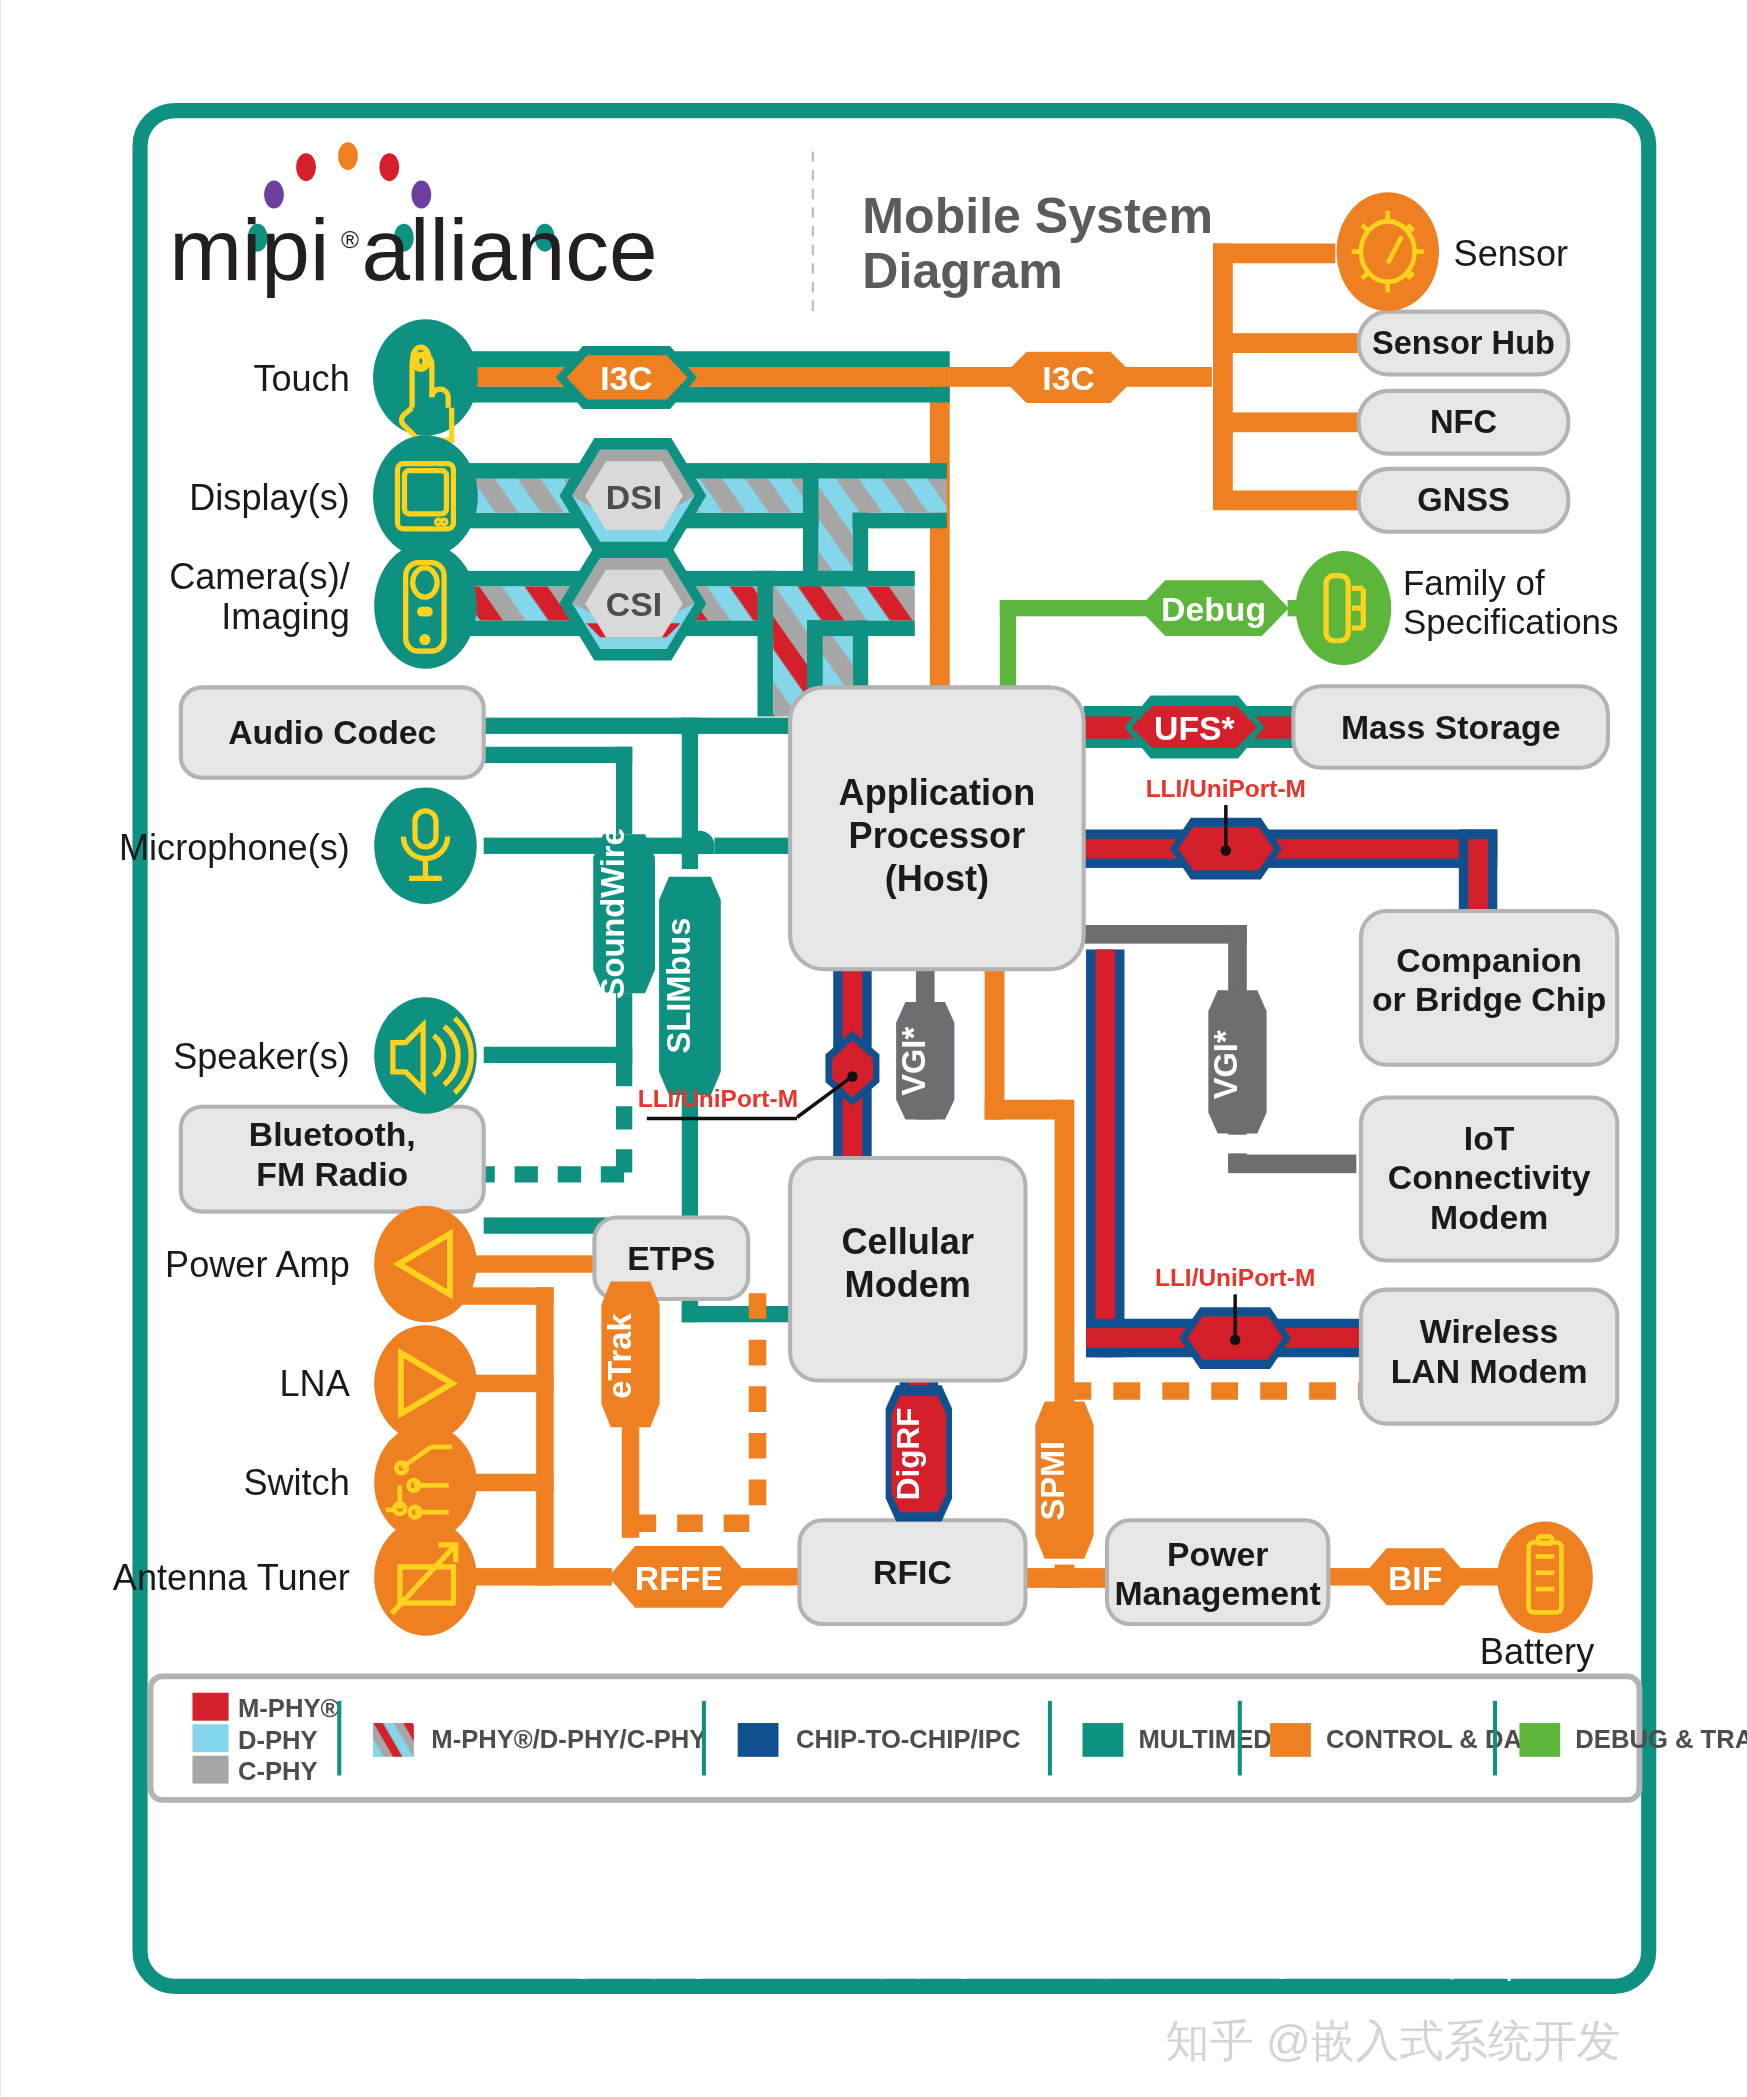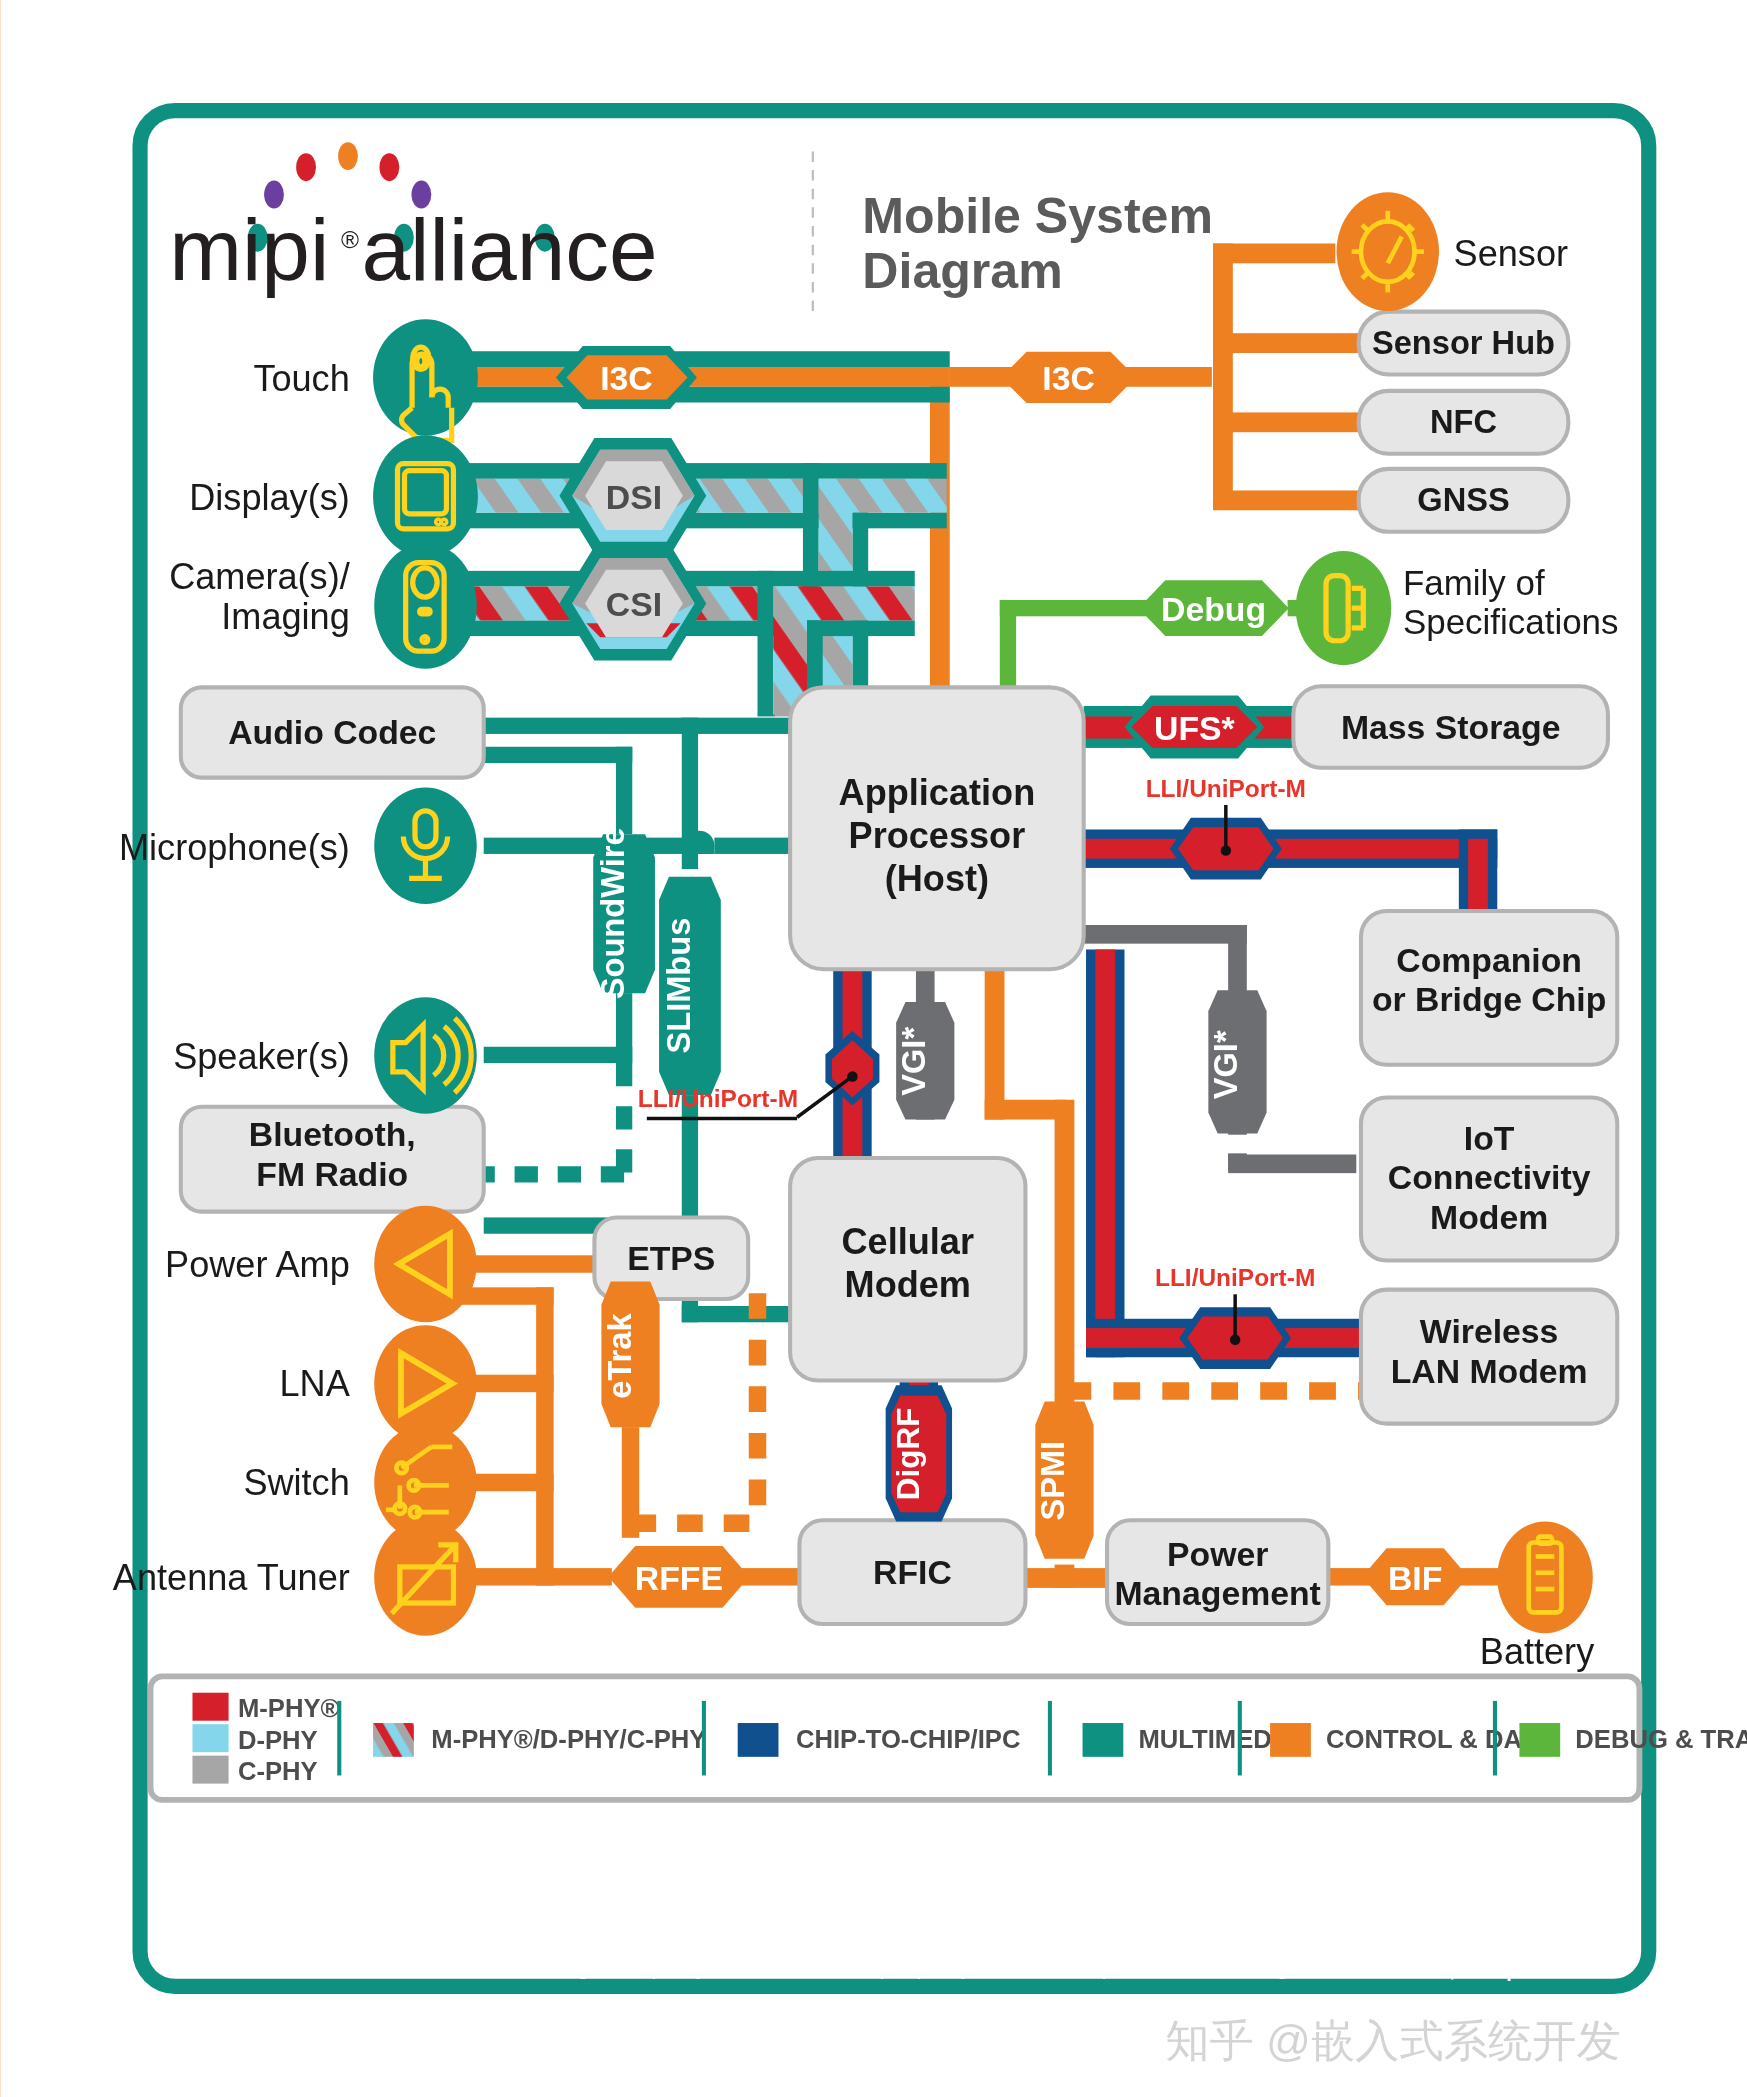--- a/index.html
+++ b/index.html
@@ -1,18 +1,18 @@
 <!DOCTYPE html>
 <html style="font-size:9.3px"><head>
 <meta charset="utf-8">
 <style>
   html,body{margin:0;padding:0;background:#ffffff;}
   body{width:1748px;height:2097px;position:relative;
        font-family:"Liberation Sans", sans-serif;}
-  #stage{position:absolute;left:0;top:0;width:1748px;height:2097px;background:#f97316;}
+  #stage{position:absolute;left:0;top:0;width:1748px;height:2097px;background:#a3a3a3;}
   svg{display:block;}
   .bx-label{font-family:"Liberation Sans",sans-serif;font-weight:bold;fill:#1a1a1a;text-anchor:middle;}
   .sd-label{font-family:"Liberation Sans",sans-serif;fill:#1a1a1a;text-anchor:end;}
   .sd-label-l{font-family:"Liberation Sans",sans-serif;fill:#1a1a1a;text-anchor:start;}
   .pill-txt{font-family:"Liberation Sans",sans-serif;font-weight:bold;fill:#ffffff;text-anchor:middle;}
   .pill-txt-dark{font-family:"Liberation Sans",sans-serif;font-weight:bold;fill:#4d4d4d;text-anchor:middle;}
   .ann{font-family:"Liberation Sans",sans-serif;font-weight:bold;fill:#e8352b;text-anchor:middle;}
   .legend-txt{font-family:"Liberation Sans",sans-serif;font-weight:bold;fill:#4d4d4d;}
   .foot{font-family:"Liberation Sans",sans-serif;fill:#ffffff;}
   .title-txt{font-family:"Liberation Sans",sans-serif;font-weight:bold;fill:#5b5b5b;}

